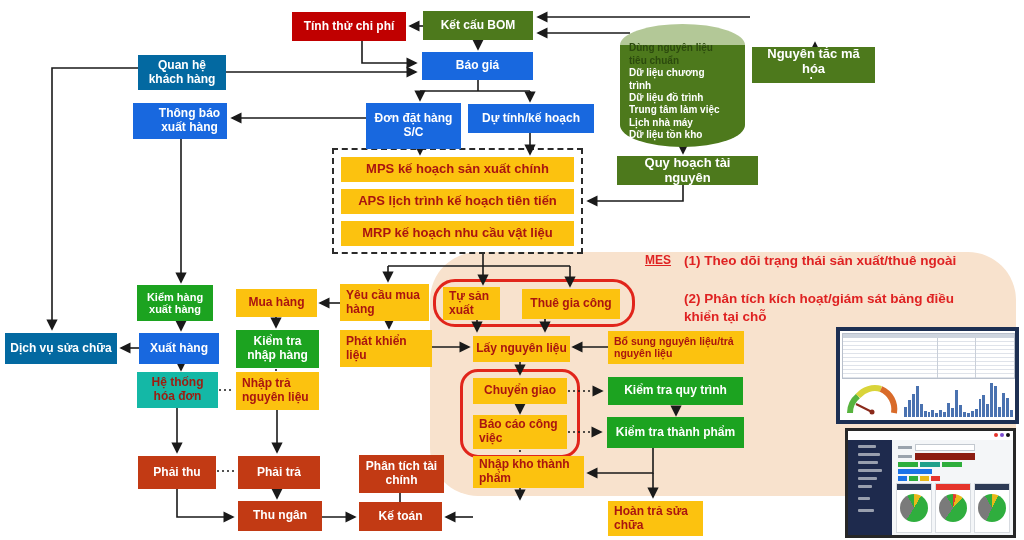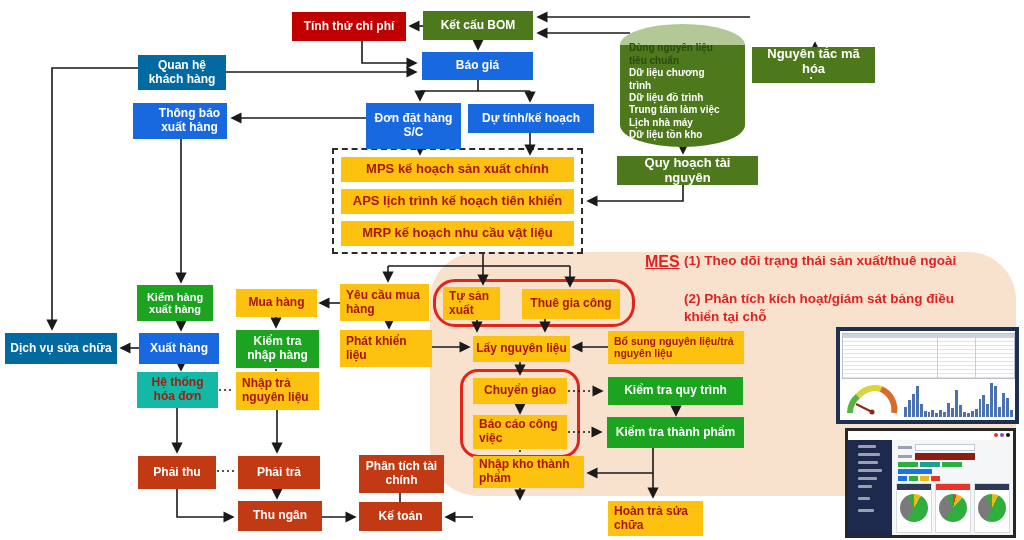--- a/index.html
+++ b/index.html
@@ -20,21 +20,21 @@
   .c-brick{background:#c23a14;color:#fff;}
   .mes-bg{position:absolute;left:430px;top:252px;width:586px;height:244px;
           background:#f8e2cd;border-radius:48px;z-index:1;}
   .dashed-frame{position:absolute;left:332px;top:148px;width:251px;height:106px;
           border:2px dashed #2b2b2b;z-index:2;box-sizing:border-box;}
   .oval{position:absolute;border:3px solid #e1251b;border-radius:22px;z-index:2;box-sizing:border-box;}
   #oval1{left:433px;top:279px;width:202px;height:48px;}
   #oval2{left:460px;top:369px;width:120px;height:89px;border-radius:18px;}
   #connectors{position:absolute;left:0;top:0;z-index:3;}
   .mes-label{position:absolute;left:645px;top:253px;color:#df2222;font-weight:700;
-             font-size:16px;z-index:4;text-decoration:underline;}
+             font-size:12px;z-index:4;text-decoration:underline;}
   .mes-note{position:absolute;color:#df2222;font-weight:700;font-size:13.5px;
             line-height:1.35;z-index:4;}
   #note1{left:684px;top:252px;width:312px;}
   #note2{left:684px;top:290px;width:302px;}
   
   #cyl{position:absolute;left:620px;top:24px;width:125px;height:123px;z-index:4;}
   #cyl .body{position:absolute;left:0;top:21px;width:125px;height:102px;background:#4d791c;
              border-radius:0 0 62px 62px / 0 0 22px 22px;}
   #cyl .top{position:absolute;left:0;top:0;width:125px;height:42px;background:#b3c897;
             border-radius:50%;}
@@ -174,21 +174,21 @@
       <span>Dữ liệu chương
 trình</span>
       <span>Dữ liệu đồ trình</span>
       <span>Trung tâm làm việc</span>
       <span>Lịch nhà máy</span>
       <span>Dữ liệu tồn kho</span>
     </div>
   </div>
 
   <div class="node c-yellow fs13" style="left:341px;top:157px;width:233px;height:25px;">MPS kế hoạch sản xuất chính</div>
-  <div class="node c-yellow fs13" style="left:341px;top:189px;width:233px;height:25px;">APS lịch trình kế hoạch tiên khiển</div>
+  <div class="node c-yellow fs13" style="left:341px;top:189px;width:233px;height:25px;">APS lịch trình kế hoạch tiên tiến</div>
   <div class="node c-yellow fs13" style="left:341px;top:221px;width:233px;height:25px;">MRP kế hoạch nhu cầu vật liệu</div>
   <div class="node c-dgreen fs13" style="left:617px;top:156px;width:141px;height:29px;">Quy hoạch tài nguyên</div>
 
   <div class="mes-label">MES</div>
   <div id="note1" class="mes-note">(1) Theo dõi trạng thái sản xuất/thuê ngoài</div>
   <div id="note2" class="mes-note">(2) Phân tích kích hoạt/giám sát bảng điều khiển tại chỗ</div>
 
   <div class="node c-green fs11" style="left:137px;top:285px;width:76px;height:36px;">Kiểm hàng
 xuất hàng</div>
   <div class="node c-yellow" style="left:236px;top:289px;width:81px;height:28px;">Mua hàng</div>

